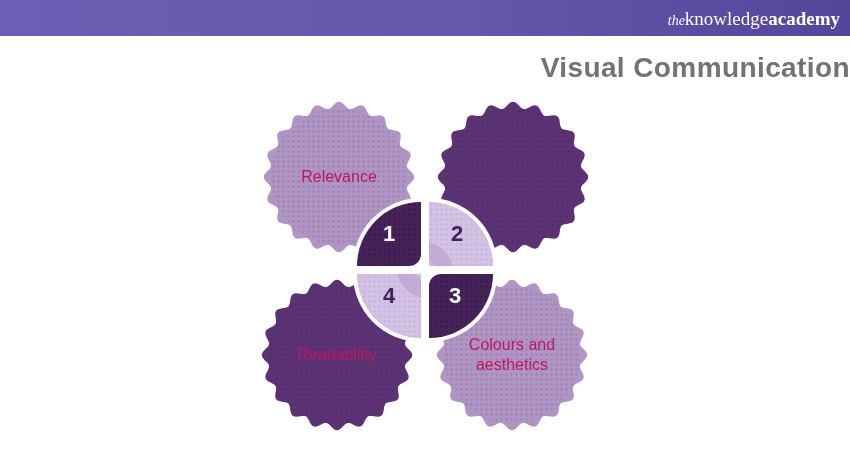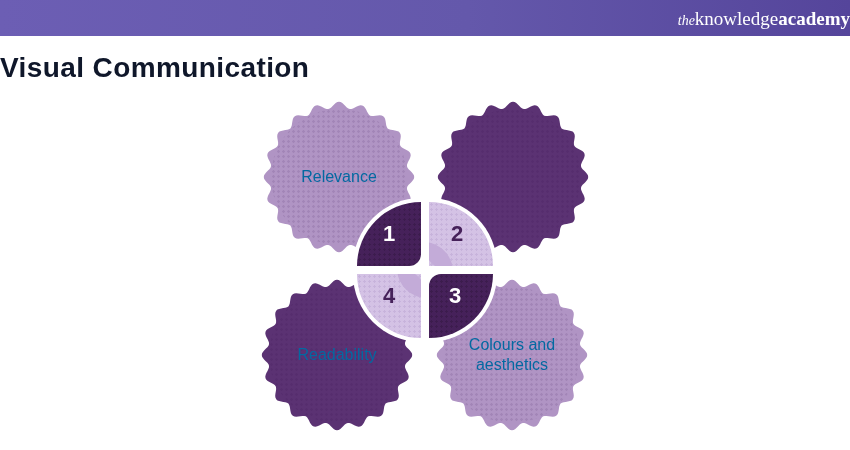--- a/index.html
+++ b/index.html
@@ -14,43 +14,44 @@
 
   
   .header-bar {
     position: absolute;
     left: 0; top: 0;
     width: 850px; height: 36px;
     background: linear-gradient(90deg, #6C5EB4 0%, #6458AB 55%, #55459B 100%);
     display: flex;
     align-items: center;
     justify-content: flex-end;
+    padding-right: 10px;
     box-sizing: border-box;
   }
   .logo {
     color: #ffffff;
     font-family: "Liberation Serif", "DejaVu Serif", serif;
     white-space: nowrap;
     line-height: 1;
   }
   .logo-the { font-style: italic; font-size: 14px; }
   .logo-knowledge { font-size: 19px; }
   .logo-academy { font-size: 19px; font-weight: 700; }
 
   
   .title {
     position: absolute;
     left: 0; top: 52px;
     width: 850px;
     margin: 0;
-    text-align: left;
+    text-align: right;
     font-size: 28px;
     font-weight: 700;
     letter-spacing: 0.4px;
-    color: #0f172a;
+    color: #737373;
   }
 
   
   .badges { position: absolute; left: 0; top: 0; }
 
   
   .dots {
     position: absolute;
     width: 136px; height: 136px;
     border-radius: 50%;
@@ -64,21 +65,21 @@
   .dots-br { left: 444px; top: 287px; }
 
   
   .label {
     position: absolute;
     width: 150px; height: 150px;
     display: flex;
     align-items: center;
     justify-content: center;
     text-align: center;
-    color: #0369a1;
+    color: #be185d;
     font-size: 16px;
     line-height: 1.25;
   }
   .label span { display: block; max-width: 122px; }
   .label-tl { left: 264px; top: 102px; }
   .label-tr { left: 438px; top: 102px; }
   .label-bl { left: 262px; top: 280px; }
   .label-br { left: 437px; top: 280px; }
 
   

